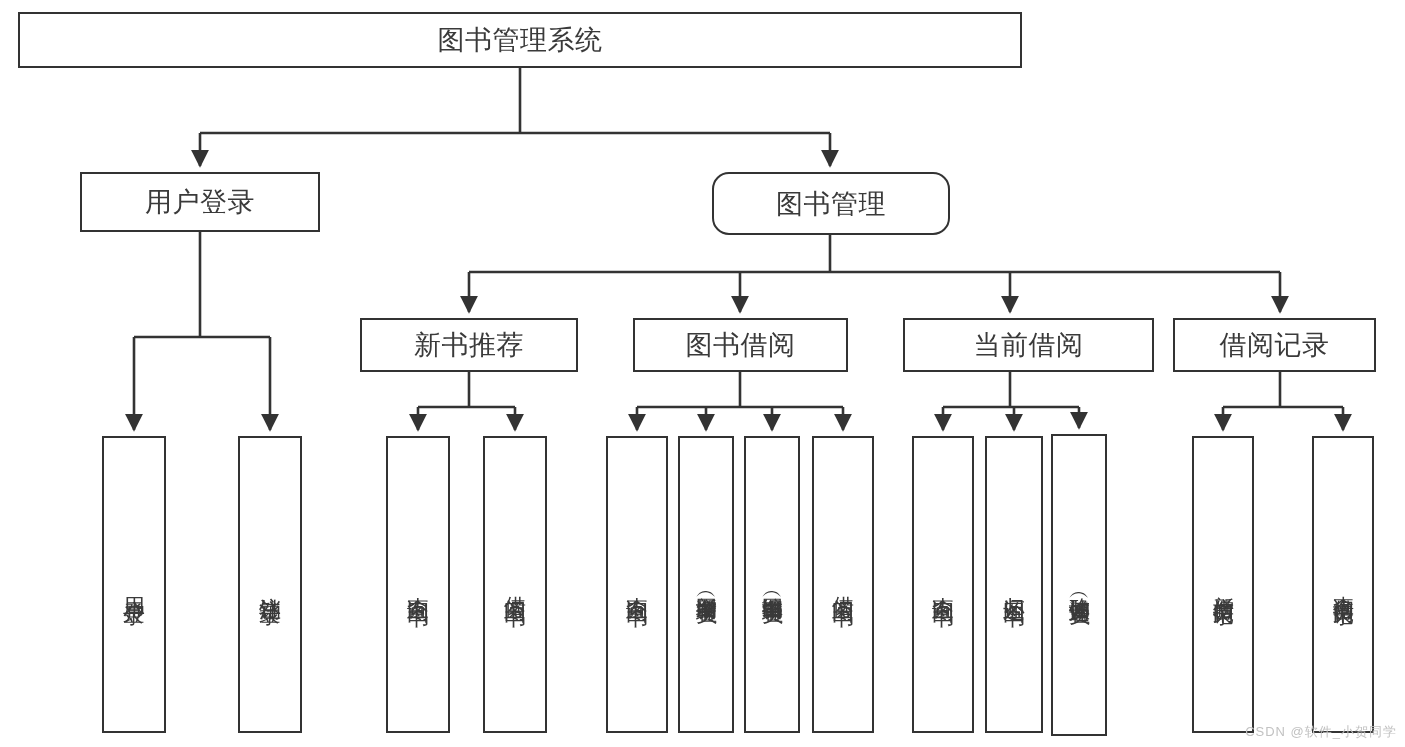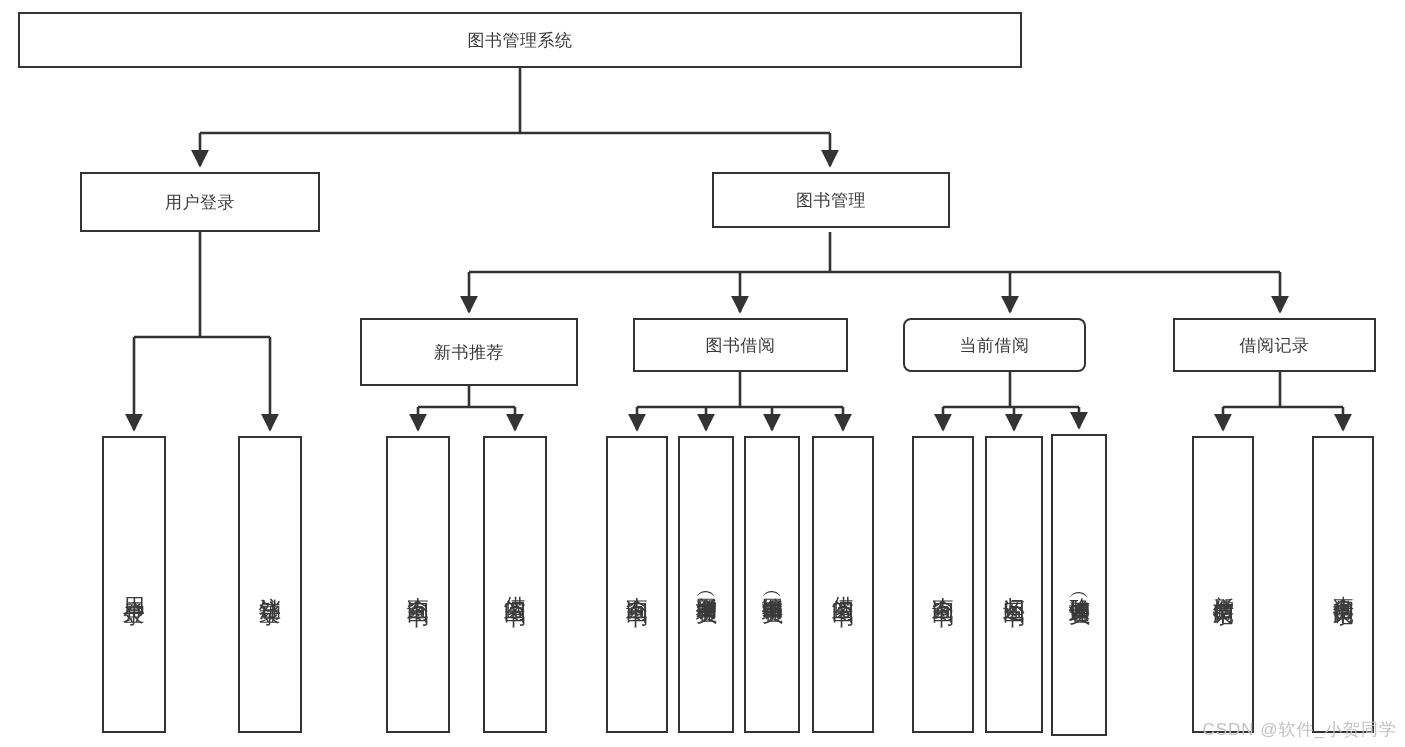--- a/index.html
+++ b/index.html
@@ -29,41 +29,41 @@
     position: absolute;
     box-sizing: border-box;
     background: #ffffff;
     border: 2.5px solid #333333;
     display: flex;
     align-items: center;
     justify-content: center;
     color: #3a3a3a;
   }
   .node.horizontal {
-    font-size: 17px;
+    font-size: 27px;
     letter-spacing: 0.5px;
   }
   .node.vertical {
     writing-mode: vertical-rl;
     text-orientation: upright;
     font-size: 22px;
     line-height: 1.18;
     letter-spacing: 3px;
     padding: 4px 0;
     text-align: center;
   }
   .node.vertical .label {
     writing-mode: vertical-rl;
     text-orientation: upright;
   }
   .watermark {
     position: absolute;
     right: 8px;
     bottom: 6px;
-    font-size: 17px;
+    font-size: 13px;
     color: #c2c2c2;
     letter-spacing: 1px;
     white-space: nowrap;
   }
 </style>
 </head>
 <body>
 
 <div id="canvas">
 
@@ -117,31 +117,31 @@
     </g>
   </svg>
 
   <div class="node horizontal" style="left:18px; top:12px; width:1004px; height:56px;">
     <span class="label">图书管理系统</span>
   </div>
 
   <div class="node horizontal" style="left:80px; top:172px; width:240px; height:60px;">
     <span class="label">用户登录</span>
   </div>
-  <div class="node horizontal" style="left:712px; top:172px; width:238px; height:56px;">
+  <div class="node horizontal" style="left:712px; top:172px; width:238px; height:63px;border-radius:17px;">
     <span class="label">图书管理</span>
   </div>
 
-  <div class="node horizontal" style="left:360px; top:318px; width:218px; height:68px;">
+  <div class="node horizontal" style="left:360px; top:318px; width:218px; height:54px;">
     <span class="label">新书推荐</span>
   </div>
   <div class="node horizontal" style="left:633px; top:318px; width:215px; height:54px;text-align:right;">
     <span class="label">图书借阅</span>
   </div>
-  <div class="node horizontal" style="left:903px; top:318px; width:183px; height:54px;border-radius:8px;">
+  <div class="node horizontal" style="left:903px; top:318px; width:251px; height:54px;">
     <span class="label">当前借阅</span>
   </div>
   <div class="node horizontal" style="left:1173px; top:318px; width:203px; height:54px;">
     <span class="label">借阅记录</span>
   </div>
 
   <div class="node vertical" style="left:102px; top:436px; width:64px; height:297px;">
     <span class="label">用户登录</span>
   </div>
   <div class="node vertical" style="left:238px; top:436px; width:64px; height:297px;">

